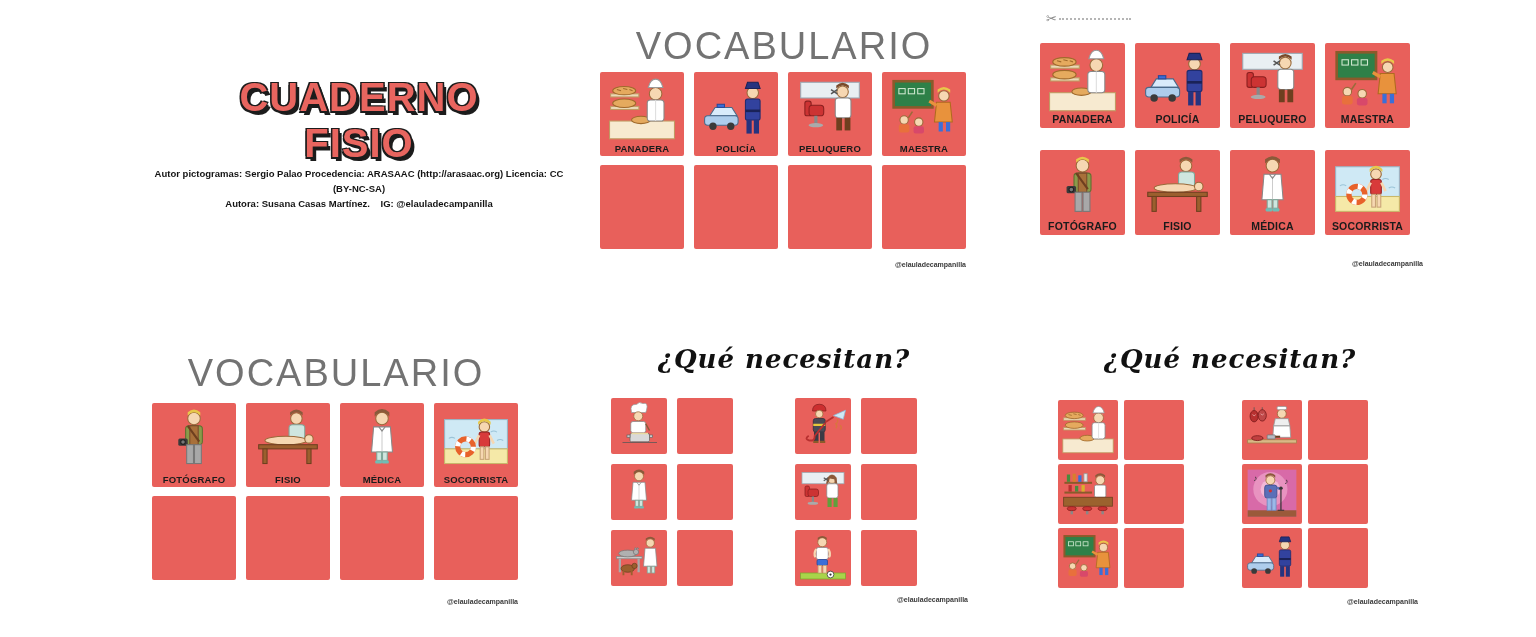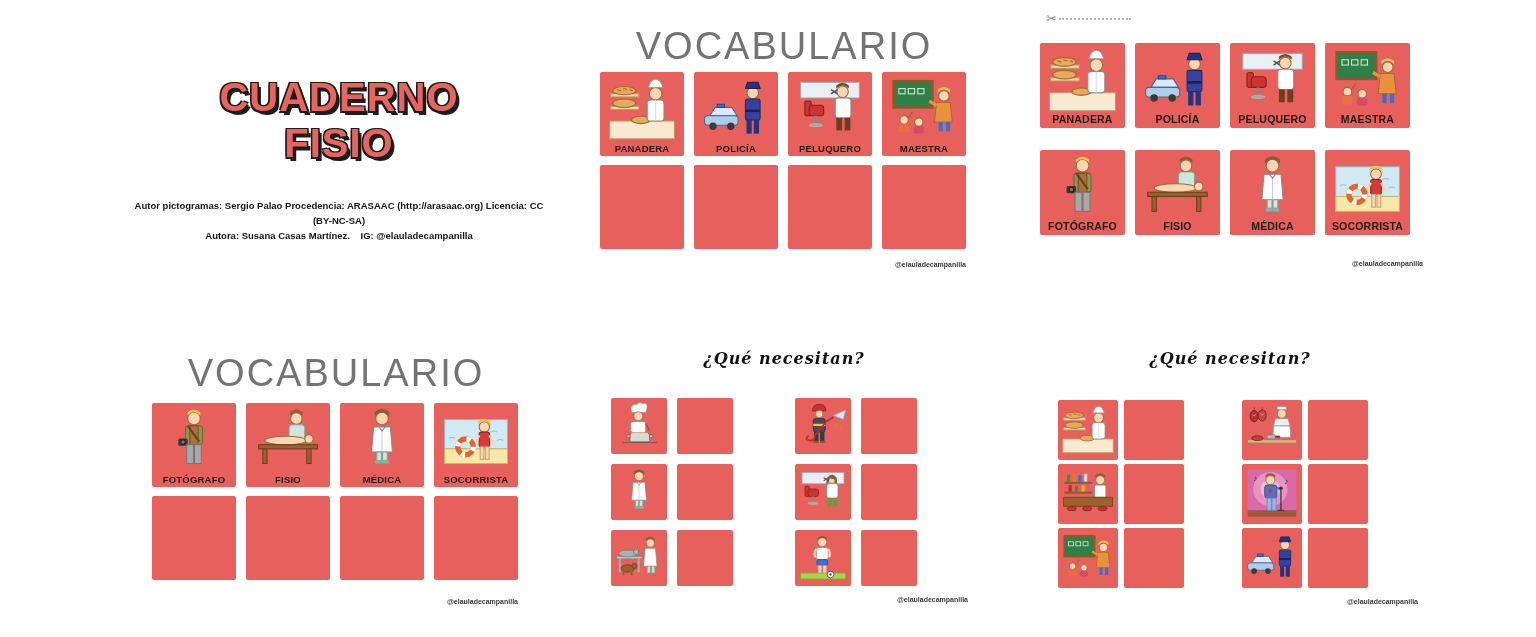--- a/index.html
+++ b/index.html
@@ -5,28 +5,28 @@
   html,body{margin:0;padding:0;background:#fff;}
   .canvas{position:relative;width:1536px;height:637px;background:#ffffff;overflow:hidden;
           font-family:"Liberation Sans", sans-serif;}
   .page{position:absolute;}
 
   
   .cover-title{ text-align:center; font-weight:bold; font-size:40px; line-height:46px;
     letter-spacing:1px; color:var(--title-red,#e8655f);
     text-shadow:-1.5px -1.5px 0 #1c1c1c, 1.5px -1.5px 0 #1c1c1c,
                 -1.5px 1.5px 0 #1c1c1c, 1.5px 1.5px 0 #1c1c1c, 3.5px 3.5px 0 #1c1c1c;}
-  .cover-credits{margin-top:32px;text-align:center;font-size:9.5px;font-weight:bold;
+  .cover-credits{text-align:center;font-size:9.5px;font-weight:bold;
     line-height:1.6;color:#141414;}
 
   
   .vocab-heading{ text-align:center; font-size:38px; font-weight:400; letter-spacing:2px;
     color:#737373; line-height:42px; }
   .cursive-heading{ text-align:center; font-family:"DejaVu Serif", serif; font-style:italic;
-    font-size:16px; font-weight:bold; color:#111; line-height:30px; letter-spacing:1px;}
+    font-size:26px; font-weight:bold; color:#111; line-height:30px; letter-spacing:1px;}
 
   
   .card{position:relative;background:var(--card-red,#e8605b);border-radius:2px;font-weight:bold;}
   .card .pic{position:absolute;left:4px;right:4px;top:4px;bottom:4px;display:block;}
   .card.labeled .pic{bottom:13px;}
   .card .pic svg{width:100%;height:100%;display:block;}
   .card-label{position:absolute;left:0;right:0;bottom:2px;text-align:center;
     font-size:9.5px;letter-spacing:.2px;color:#1b1b1b;}
   .g-cutout .card-label{font-size:10.5px;bottom:3px;}
 
@@ -39,21 +39,21 @@
 
   .cutline{display:flex;align-items:center;gap:2px;color:#8a8a8a;}
   .cutline .scissors{font-size:13px;line-height:13px;}
   .cutline .dots{width:72px;border-top:2px dotted #b5b5b5;height:0;}
 </style>
 </head>
 <body>
 
 <div class="canvas">
 
-  <section class="page" style="left:124px;top:62px;width:430px;height:230px;">
+  <section class="page" style="left:144px;top:62px;width:430px;height:230px;">
     <div class="cover-title" style="margin-top:12px;">
       <div>CUADERNO</div>
       <div>FISIO</div>
     </div>
     <div class="cover-credits">
       <div>Autor pictogramas: Sergio Palao Procedencia: ARASAAC (http://arasaac.org) Licencia: CC (BY-NC-SA)</div>
       <div>Autora: Susana Casas Martínez.&nbsp;&nbsp;&nbsp;&nbsp;IG: @elauladecampanilla</div>
     </div>
   </section>
 

